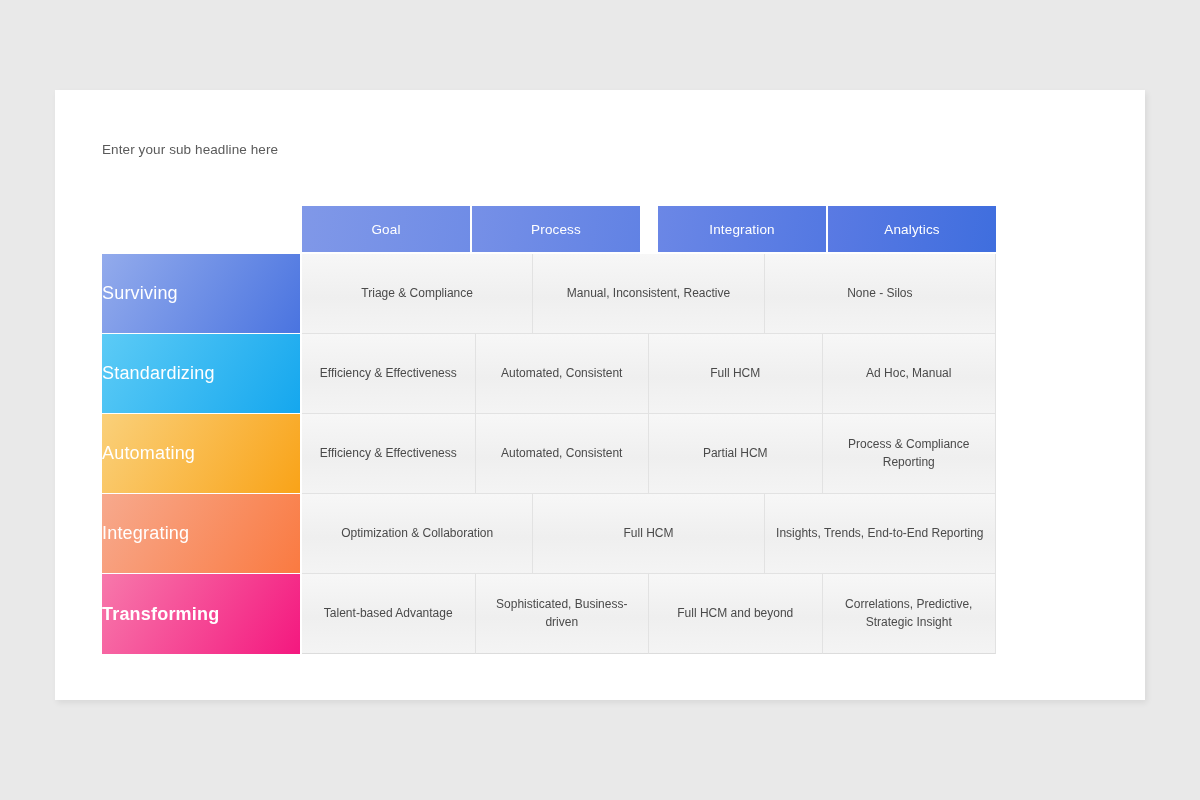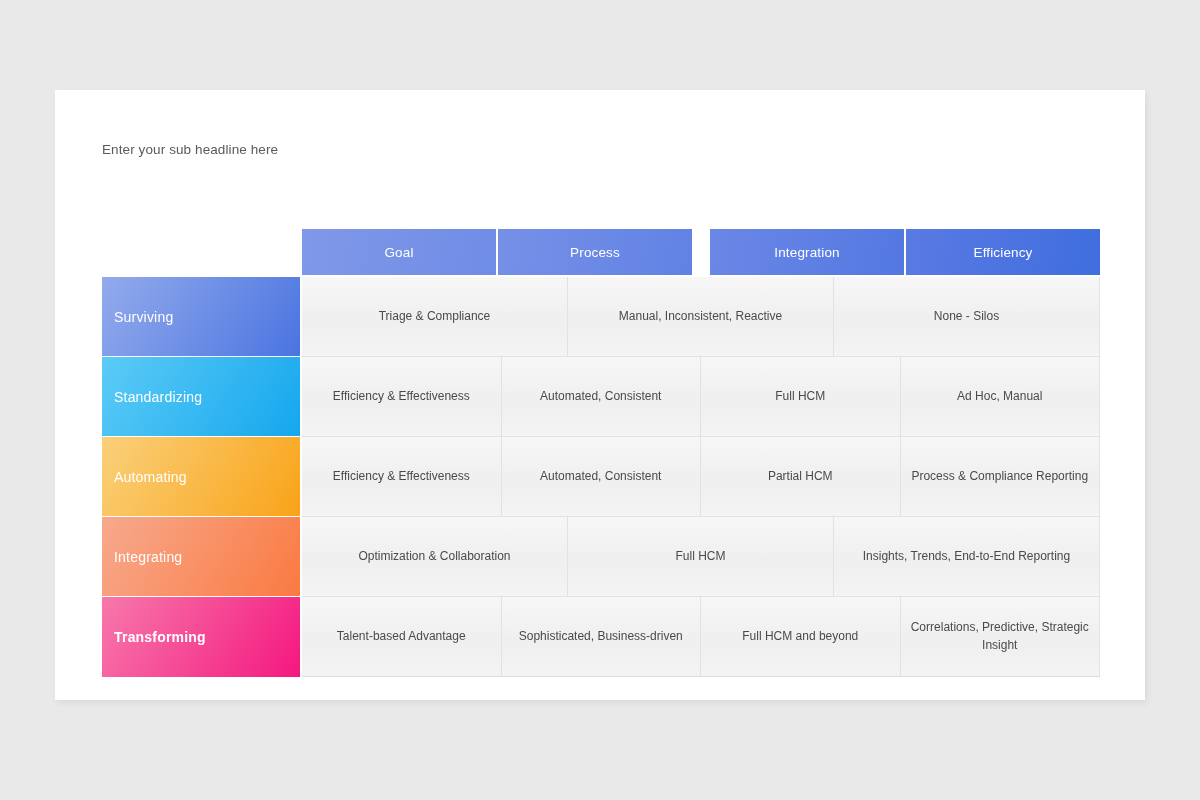--- a/index.html
+++ b/index.html
@@ -55,22 +55,22 @@
     font-size: 13.5px;
     font-weight: 400;
     color: #5a5a5a;
     letter-spacing: 0.1px;
   }
 
   
   .matrix {
     position: absolute;
     left: 47px;
-    top: 139px;
-    width: 998px;
+    top: 116px;
+    width: 894px;
   }
 
   .matrix-header-row {
     display: flex;
     height: 46px;
     margin-left: 200px;
   }
 
   .matrix-header-cell {
     flex: 1 1 0;
@@ -95,23 +95,23 @@
     display: flex;
     height: 80px;
   }
 
   
   .stage-label {
     width: 198px;
     flex: 0 0 198px;
     display: flex;
     align-items: center;
-    padding-left: 12px;
+    padding-left: 0;
     color: #ffffff;
-    font-size: 14px;
+    font-size: 18px;
     letter-spacing: 0.2px;
     border-bottom: 1px solid #ffffff;
   }
 
   .sl-surviving     { background: linear-gradient(122deg, #93abec 0%, #4a74e0 100%); }
   .sl-standardizing { background: linear-gradient(122deg, #5ccbf6 0%, #15a7ee 100%); }
   .sl-automating    { background: linear-gradient(122deg, #fad07a 0%, #f9a318 100%); }
   .sl-integrating   { background: linear-gradient(122deg, #f7a98d 0%, #fa7a41 100%); }
   .sl-transforming  { background: linear-gradient(122deg, #f778ab 0%, #f4187f 100%); font-weight: bold; }
 
@@ -150,21 +150,21 @@
     <div class="headline-block">
       <div class="slide-subtitle">Enter your sub headline here</div>
     </div>
 
     <div class="matrix">
 
       <div class="matrix-header-row">
         <div class="matrix-header-cell hc-1">Goal</div>
         <div class="matrix-header-cell hc-2">Process</div>
         <div class="matrix-header-cell hc-3">Integration</div>
-        <div class="matrix-header-cell hc-4">Efficiency</div>
+        <div class="matrix-header-cell hc-4">Analytics</div>
       </div>
 
       <div class="matrix-body">
 
         <div class="matrix-row">
           <div class="stage-label sl-surviving">Surviving</div>
           <div class="cells">
             <div class="data-cell">Triage &amp; Compliance</div>
             <div class="data-cell">Manual, Inconsistent, Reactive</div>
             <div class="data-cell">None - Silos</div>

